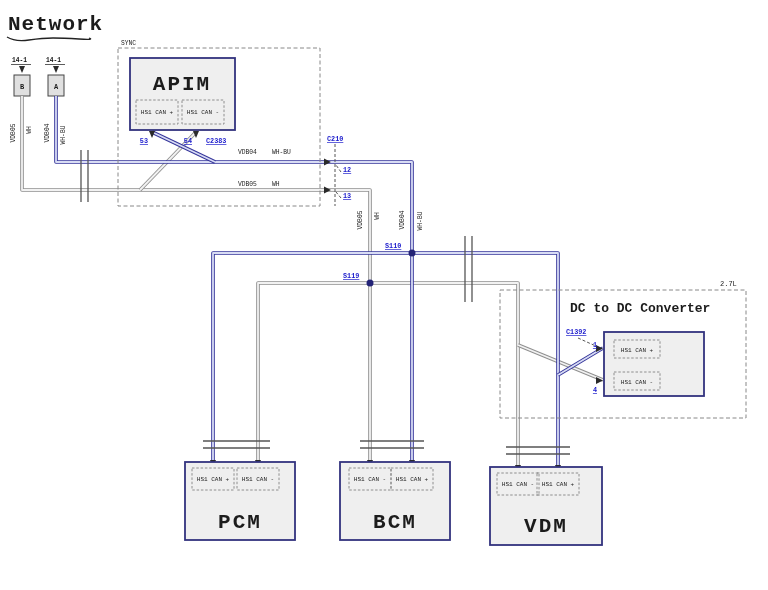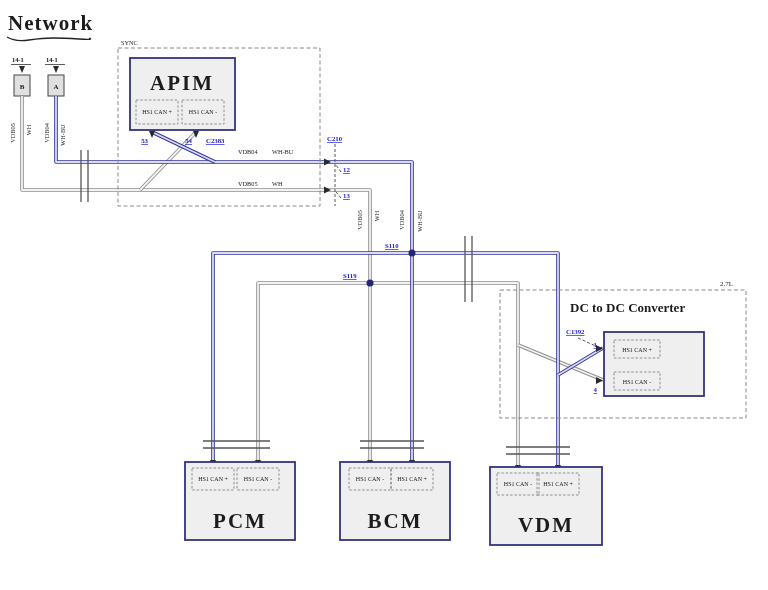--- a/index.html
+++ b/index.html
@@ -1,17 +1,17 @@
 <!DOCTYPE html>
 <html style="--wire_white_edge: #8f8f8f; --wire_white_fill: #f2f2f2; --wire_blue_edge: #34349a; --wire_blue_fill: #d8dcf4; --reference_blue: #1a1acc; --box_border: #32327e; --box_fill: #efefef;"><head>
 <meta charset="utf-8">
 <style>
   html,body{margin:0;padding:0;background:#fff;}
   .canvas{width:768px;height:590px;position:relative;background:#fff;
-          font-family:Liberation Serif, serif;overflow:hidden;}
+          font-family:Liberation Mono, monospace;overflow:hidden;}
   svg{display:block;}
   text{fill:#1c1c1c;}
   .title{font-size:21px;font-weight:bold;letter-spacing:1px;}
   .module-name{font-size:21px;font-weight:bold;letter-spacing:2px;text-anchor:middle;}
   .dcdc-title{font-size:13px;font-weight:bold;}
   .lbl{font-size:7px;}
   .vlbl{font-size:6.3px;}
   .pinlbl{font-size:6px;text-anchor:middle;}
   .ref{font-size:6.8px;fill:var(--reference_blue,#1a1acc);font-weight:bold;text-decoration:underline;}
   .refdark{font-size:6.3px;font-weight:bold;fill:#111;}

